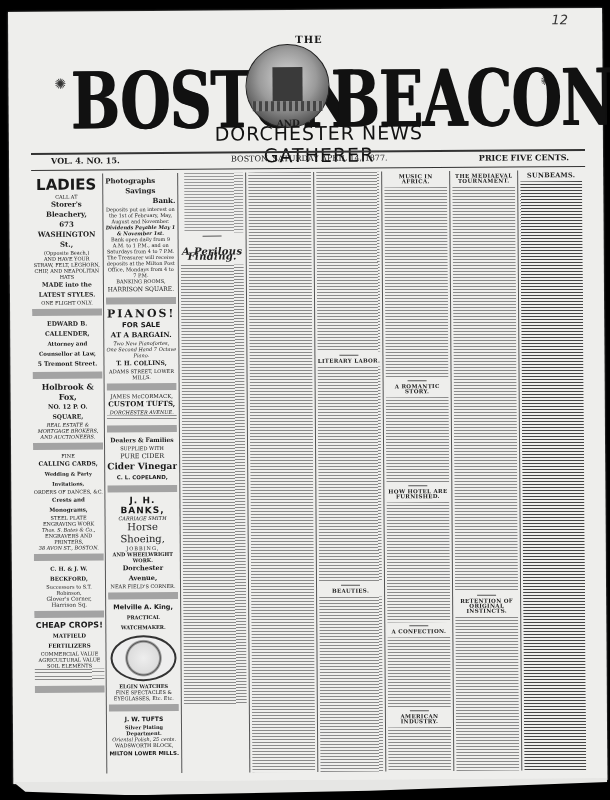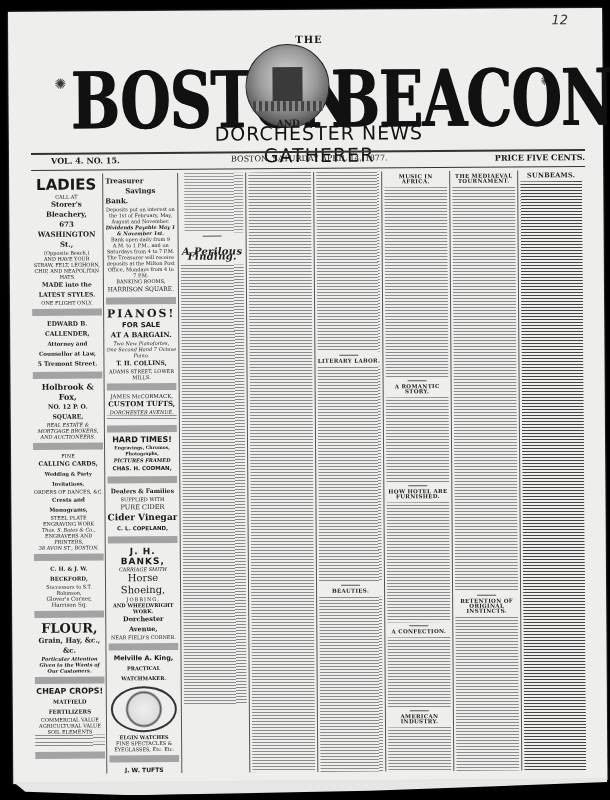--- a/index.html
+++ b/index.html
@@ -55,21 +55,21 @@
     <div class="vignette"></div>
     <div class="beacon">BEACON</div>
     <div class="and">AND</div>
     <div class="subtitle" style="left:90px;width:320px;">DORCHESTER NEWS GATHERER</div>
   </div>
 
   <div class="rule" style="top:141px;"></div>
   <div class="dateline">
     <span style="left:20px;">VOL. 4.  NO. 15.</span>
     <span style="left:200px;font-weight:normal;">BOSTON, SATURDAY APRIL 14, 1877.</span>
-    <span style="right:0;">PRICE FIVE CENTS.</span>
+    <span style="right:16px;">PRICE FIVE CENTS.</span>
   </div>
   <div class="rule" style="top:158px;border-top-width:1px;"></div>
 
   <div class="vline" style="left:93px;"></div>
   <div class="vline" style="left:168px;"></div>
   <div class="vline" style="left:236px;"></div>
   <div class="vline" style="left:304px;"></div>
   <div class="vline" style="left:372px;"></div>
   <div class="vline" style="left:440px;"></div>
   <div class="vline" style="left:508px;"></div>
@@ -109,25 +109,20 @@
       <div class="sm it">Thos. S. Bates &amp; Co.,</div>
       <div class="sm">ENGRAVERS AND PRINTERS,</div>
       <div class="sm it">38 AVON ST., BOSTON.</div>
     </div>
     <div class="ad">
       <div class="med" style="font-size:5.5px">C. H. &amp; J. W. BECKFORD,</div>
       <div class="sm">Successors to S.T. Robinson,</div>
       <div class="sm" style="font-size:5.5px">Glover's Corner, Harrison Sq.</div>
     </div>
     <div class="ad">
-      <div class="med" style="font-size:13px;line-height:15px;">FLOUR,</div>
-      <div class="med" style="font-size:7px">Grain, Hay, &amp;c., &amp;c.</div>
-      <div class="sm it" style="font-weight:bold">Particular Attention Given to the Wants of Our Customers.</div>
-    </div>
-    <div class="ad">
       <div class="med" style="font-family:'DejaVu Sans',sans-serif;font-size:8px">CHEAP CROPS!</div>
       <div class="med" style="font-size:5.5px">MATFIELD FERTILIZERS</div>
       <div class="sm">COMMERCIAL VALUE</div>
       <div class="sm">AGRICULTURAL VALUE</div>
       <div class="sm">SOIL ELEMENTS</div>
       <div class="txt">
           <p>&nbsp;</p>
           <p>&nbsp;</p>
         </div>
     </div>
@@ -135,23 +130,23 @@
       
       
       
       
       
     </div>
   </div>
 
   <div class="col" style="left:96px;width:70px;">
     <div class="ad">
-      <div class="med" style="text-align:left;font-size:7px">Treasurer</div>
+      <div class="med" style="text-align:left;font-size:7px">Photographs</div>
       <div class="med" style="font-size:7px">Savings</div>
-      <div class="med" style="text-align:left;font-size:7px">Bank.</div>
+      <div class="med" style="text-align:right;font-size:7px">Bank.</div>
       <div class="sm">Deposits put on interest on the 1st of February, May, August and November.</div>
       <div class="sm it" style="font-weight:bold">Dividends Payable May 1 &amp; November 1st.</div>
       <div class="sm">Bank open daily from 9 A.M. to 1 P.M., and on Saturdays from 4 to 7 P.M.</div>
       <div class="sm">The Treasurer will receive deposits at the Milton Post Office, Mondays from 4 to 7 P.M.</div>
       <div class="sm">BANKING ROOMS,</div>
       <div class="med" style="font-weight:normal;font-size:6px">HARRISON SQUARE.</div>
     </div>
     <div class="ad">
       <div class="med" style="font-size:11px;letter-spacing:2px;line-height:13px;">PIANOS!</div>
       <div class="med" style="font-family:'DejaVu Sans',sans-serif;font-size:7px">FOR SALE</div>
@@ -163,26 +158,20 @@
     </div>
     <div class="ad">
       <div class="sm" style="font-size:5.5px">JAMES McCORMACK,</div>
       <div class="med" style="font-size:7px">CUSTOM TUFTS,</div>
       <div class="sm it">DORCHESTER AVENUE.</div>
       <div class="txt">
           <p>&nbsp;</p>
         </div>
     </div>
     <div class="ad">
-      <div class="med" style="font-family:'DejaVu Sans',sans-serif;font-size:8px">HARD TIMES!</div>
-      <div class="sm" style="font-weight:bold;font-size:4.5px">Engravings, Chromos, Photographs,</div>
-      <div class="sm it" style="font-weight:bold">PICTURES FRAMED</div>
-      <div class="med" style="font-family:'DejaVu Sans',sans-serif;font-size:5.5px">CHAS. H. CODMAN,</div>
-    </div>
-    <div class="ad">
       <div class="med" style="font-size:6px">Dealers &amp; Families</div>
       <div class="sm">SUPPLIED WITH</div>
       <div class="med" style="font-weight:normal;font-size:6.5px">PURE CIDER</div>
       <div class="med" style="font-size:9px;line-height:11px">Cider Vinegar</div>
       <div class="med" style="font-family:'DejaVu Sans',sans-serif;font-size:5.5px">C. L. COPELAND,</div>
     </div>
     <div class="ad">
       <div class="med" style="font-family:'DejaVu Sans',sans-serif;font-size:9px;letter-spacing:1px">J. H. BANKS,</div>
       <div class="sm it">CARRIAGE SMITH</div>
       <div class="med" style="font-weight:normal;font-size:10px;line-height:12px">Horse Shoeing,</div>

